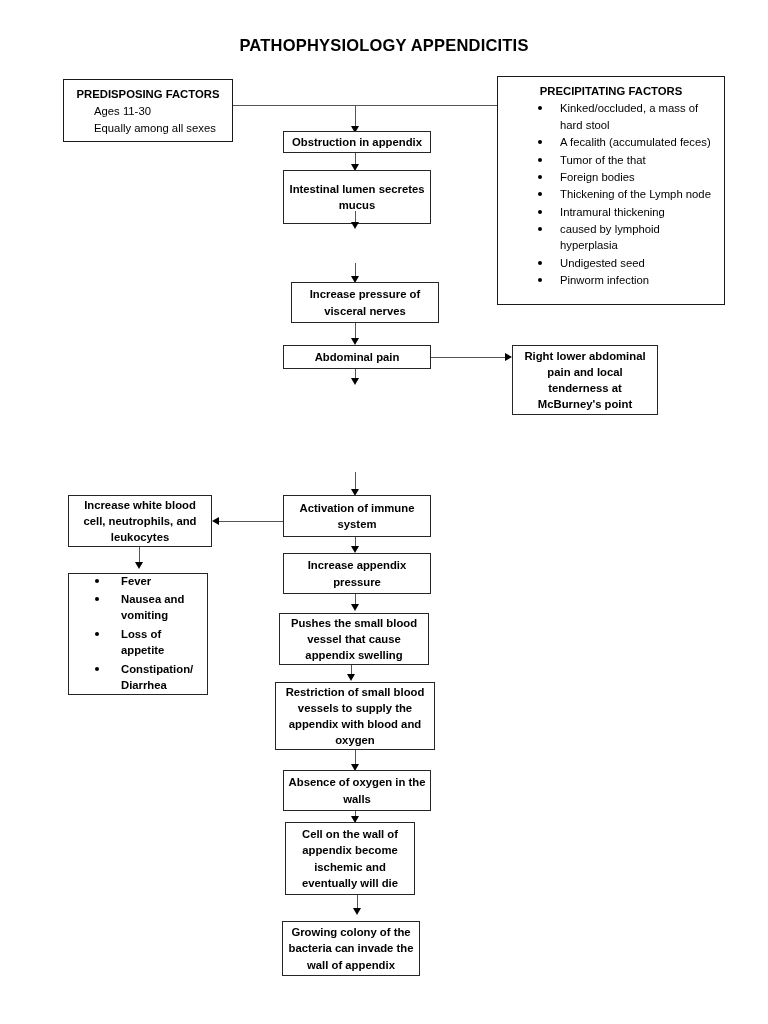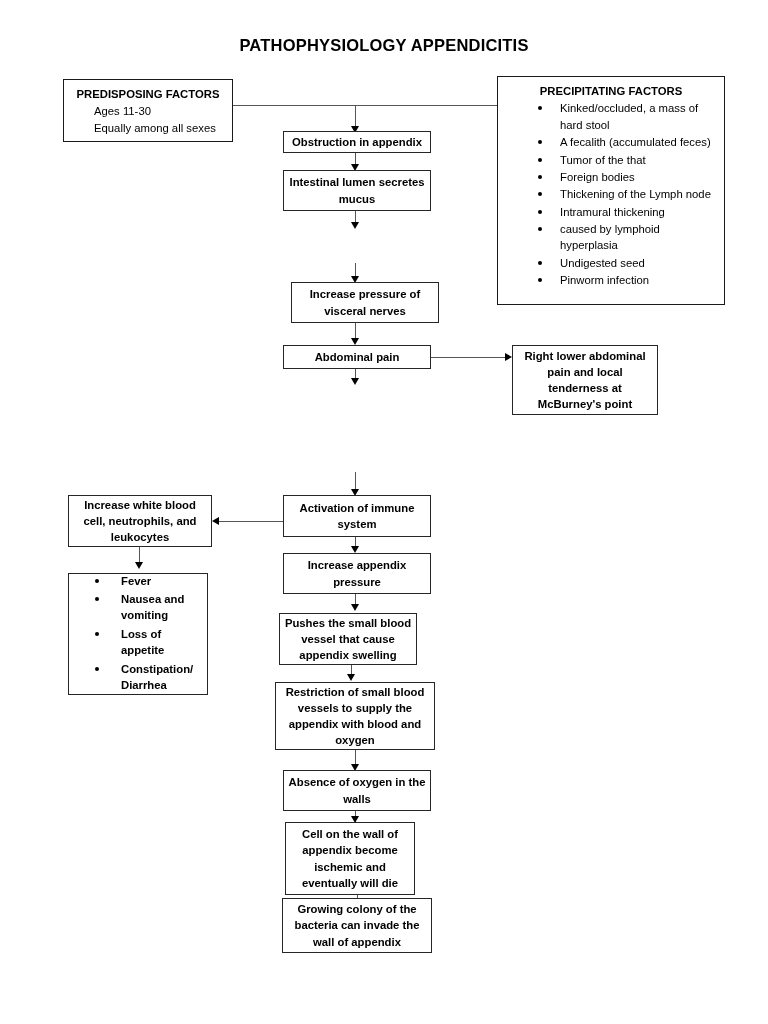--- a/index.html
+++ b/index.html
@@ -166,21 +166,21 @@
   <div class="vline" style="left:355px; top:105px; height:23px;"></div>
   <div class="arrow-down" style="left:351px; top:126px;"></div>
 
   <div class="box" style="left:283px; top:131px; width:148px; height:22px;">
     <span class="ln">Obstruction in appendix</span>
   </div>
 
   <div class="vline" style="left:355px; top:153px; height:14px;"></div>
   <div class="arrow-down" style="left:351px; top:164px;"></div>
 
-  <div class="box" style="left:283px; top:170px; width:148px; height:41px;">
+  <div class="box" style="left:283px; top:170px; width:148px; height:54px;">
     <span class="ln">Intestinal lumen secretes mucus</span>
   </div>
 
   <div class="vline" style="left:355px; top:211px; height:14px;"></div>
   <div class="arrow-down" style="left:351px; top:222px;"></div>
 
 
   <div class="vline" style="left:355px; top:263px; height:17px;"></div>
   <div class="arrow-down" style="left:351px; top:276px;"></div>
 
@@ -235,21 +235,21 @@
   <div class="vline" style="left:355px; top:537px; height:11px;"></div>
   <div class="arrow-down" style="left:351px; top:546px;"></div>
 
   <div class="box" style="left:283px; top:553px; width:148px; height:41px;">
     <span class="ln">Increase appendix pressure</span>
   </div>
 
   <div class="vline" style="left:355px; top:594px; height:12px;"></div>
   <div class="arrow-down" style="left:351px; top:604px;"></div>
 
-  <div class="box" style="left:279px; top:613px; width:138px; height:52px;">
+  <div class="box" style="left:279px; top:613px; width:150px; height:52px;">
     <span class="ln">Pushes the small blood vessel that cause appendix swelling</span>
   </div>
 
   <div class="vline" style="left:351px; top:665px; height:11px;"></div>
   <div class="arrow-down" style="left:347px; top:674px;"></div>
 
   <div class="box" style="left:275px; top:682px; width:160px; height:68px;">
     <span class="ln">Restriction of small blood vessels to supply the appendix with blood and oxygen</span>
   </div>
 
@@ -263,17 +263,17 @@
   <div class="vline" style="left:355px; top:811px; height:13px;"></div>
   <div class="arrow-down" style="left:351px; top:816px;"></div>
 
   <div class="box" style="left:285px; top:822px; width:130px; height:73px;">
     <span class="ln">Cell on the wall of appendix become ischemic and eventually will die</span>
   </div>
 
   <div class="vline" style="left:357px; top:895px; height:16px;"></div>
   <div class="arrow-down" style="left:353px; top:908px;"></div>
 
-  <div class="box" style="left:282px; top:898px; width:150px; height:55px;">
+  <div class="box" style="left:282px; top:921px; width:138px; height:55px;">
     <span class="ln">Growing colony of the bacteria can invade the wall of appendix</span>
   </div>
 
 </div>
 
 </body></html>

